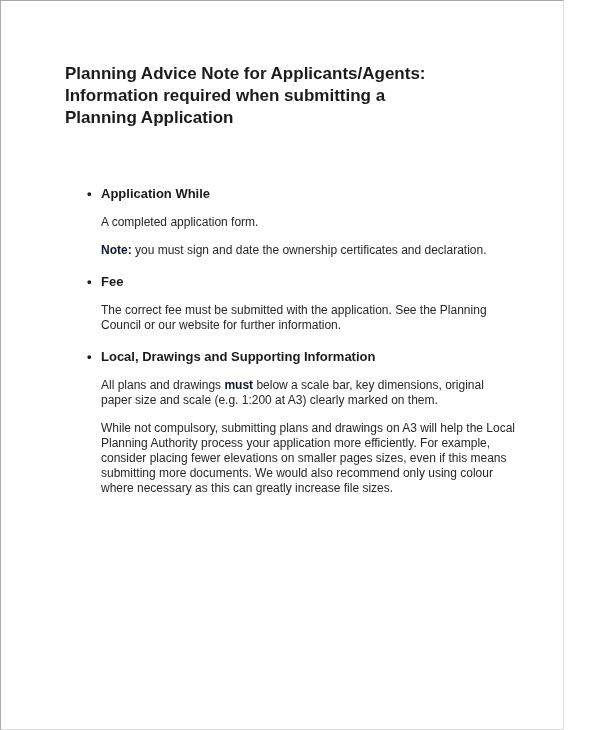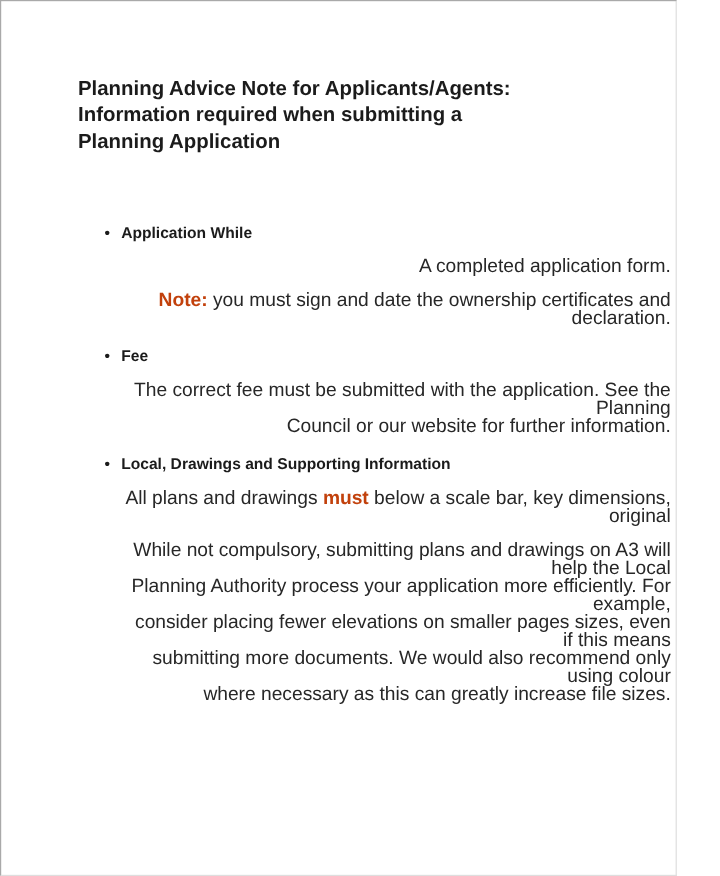--- a/index.html
+++ b/index.html
@@ -51,28 +51,27 @@
   }
   .bullet {
     width: 14px;
     flex: 0 0 14px;
     font-size: 13px;
     color: #1b1b1b;
   }
   .para {
     margin: 13px 0 0 36px;
     width: 458px;
-    font-size: 16px;
+    font-size: 12px;
     line-height: 15px;
     color: #272727;
     white-space: pre-line;
-    text-align: right;
   }
   .para-mixed { white-space: normal; }
-  .para b, .para strong { color: #c2410c; }
+  .para b, .para strong { color: #0f172a; }
 </style>
 </head>
 <body>
 
 <div class="page">
 
   <div class="doc-title">Planning Advice Note for Applicants/Agents:
 Information required when submitting a
 Planning Application</div>
 
@@ -95,21 +94,21 @@
         </div>
       <p class="para">The correct fee must be submitted with the application. See the Planning
 Council or our website for further information.</p>
     </div>
 
     <div class="section">
       <div class="sec-heading">
           <span class="bullet">•</span>
           <span>Local, Drawings and Supporting Information</span>
         </div>
-      <p class="para para-mixed"><span>All plans and drawings </span><strong>must</strong><span> below a scale bar, key dimensions, original</span><br></p>
+      <p class="para para-mixed"><span>All plans and drawings </span><strong>must</strong><span> below a scale bar, key dimensions, original</span><br><span>paper size and scale (e.g. 1:200 at A3) clearly marked on them.</span></p>
       <p class="para">While not compulsory, submitting plans and drawings on A3 will help the Local
 Planning Authority process your application more efficiently.  For example,
 consider placing fewer elevations on smaller pages sizes, even if this means
 submitting more documents. We would also recommend only using colour
 where necessary as this can greatly increase file sizes.</p>
     </div>
 
   </div>
 
 </div>

